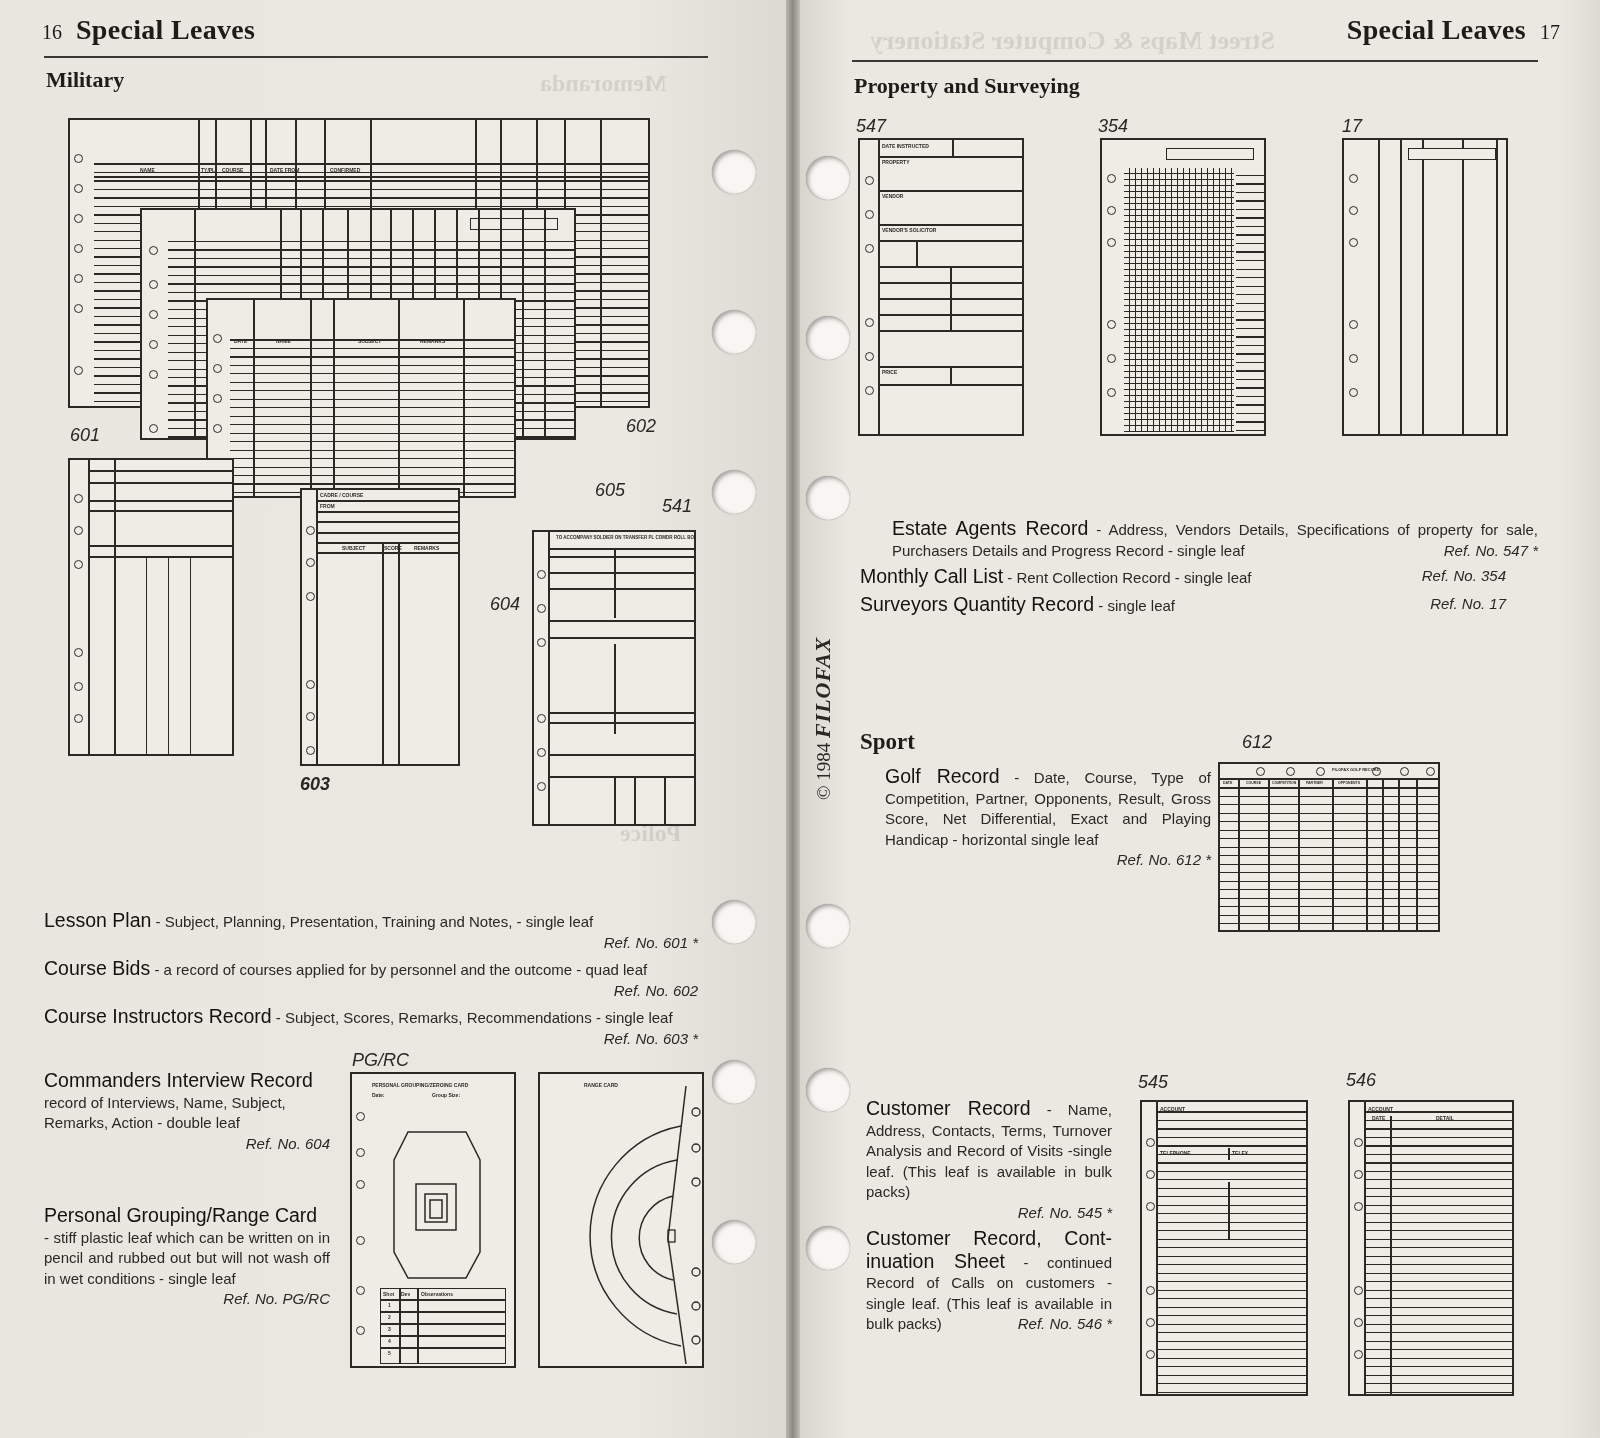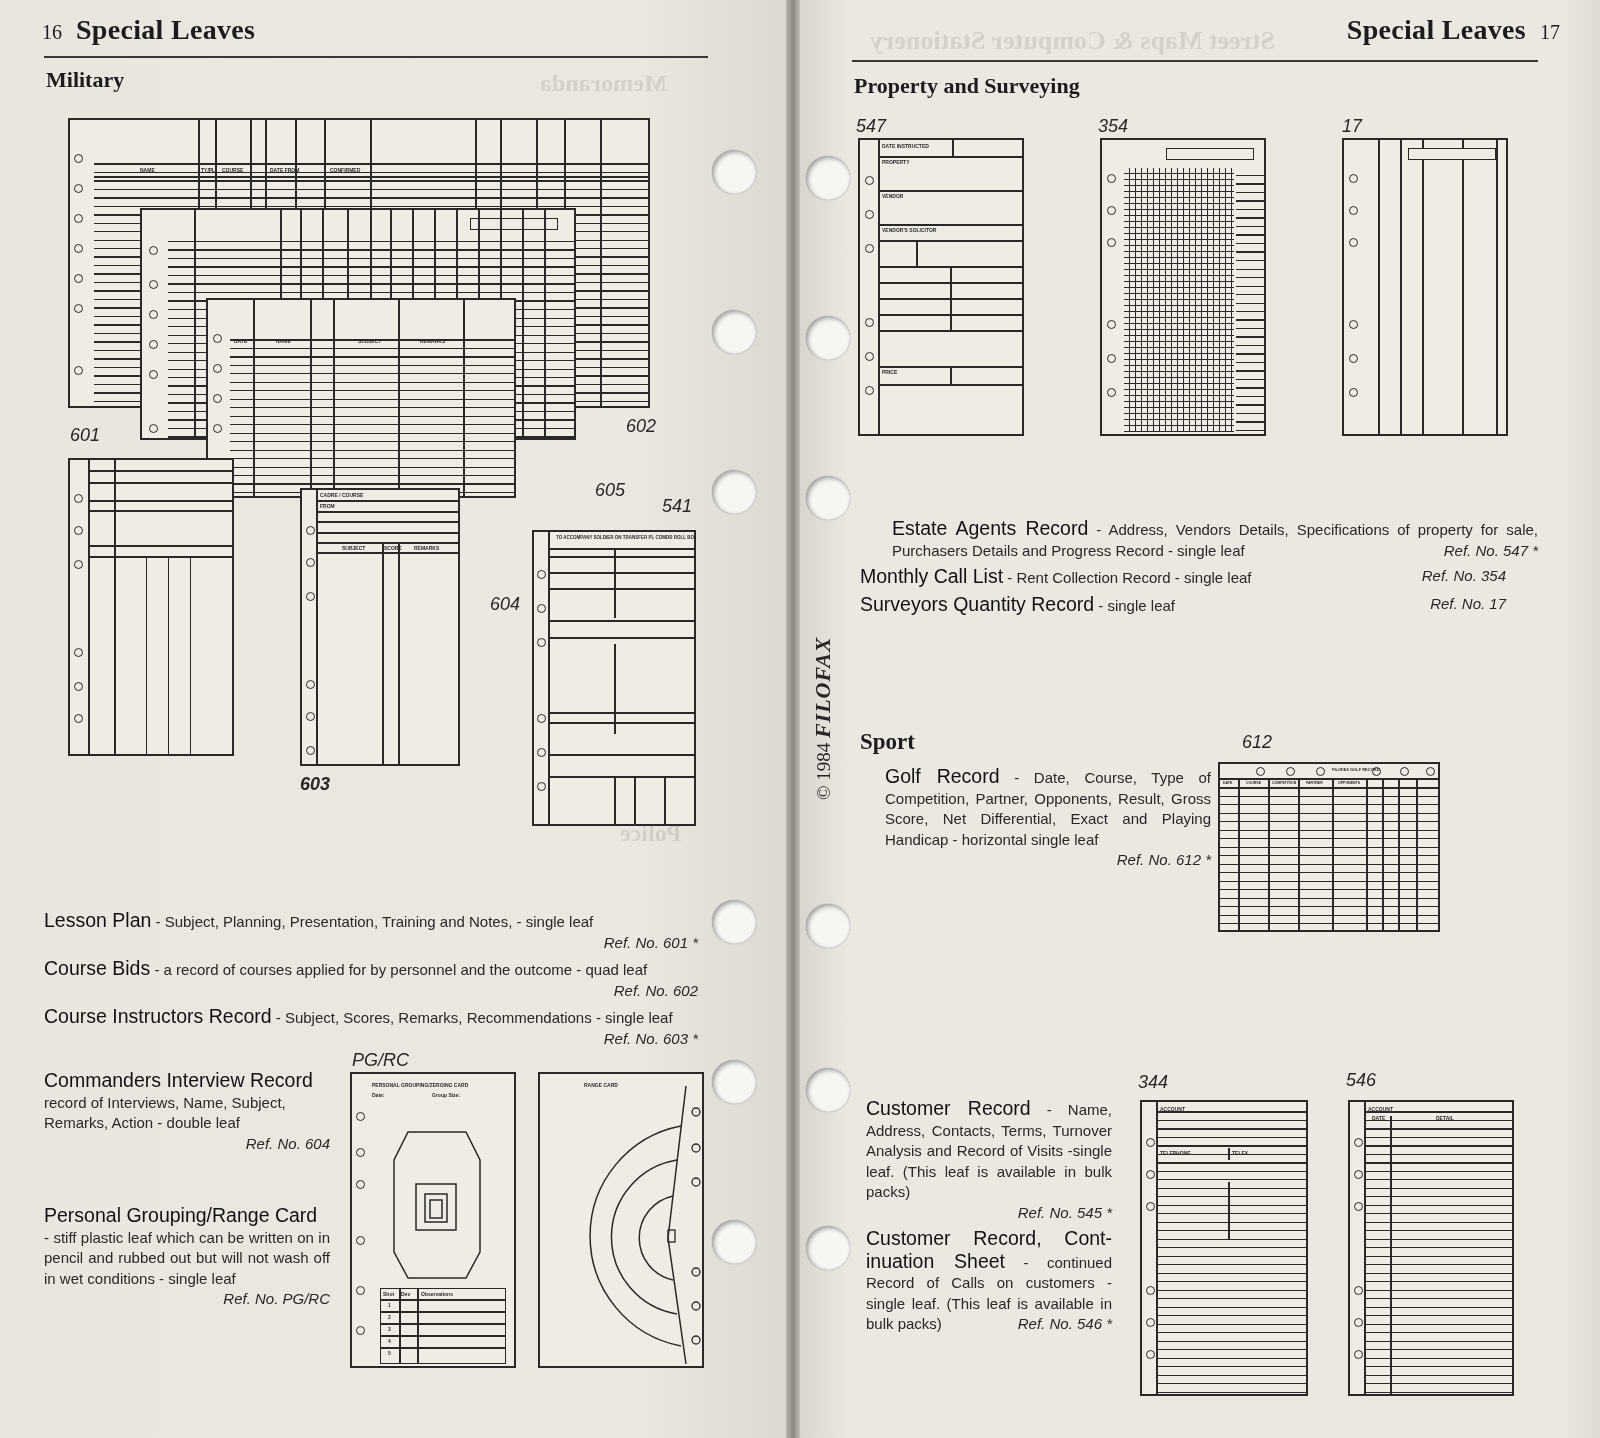--- a/index.html
+++ b/index.html
@@ -386,21 +386,21 @@
     <div style="position:absolute;left:162px;top:14px;bottom:0;width:1.5px;background:#2b2926;"></div>
     <div style="position:absolute;left:178px;top:14px;bottom:0;width:1.5px;background:#2b2926;"></div>
     <div style="position:absolute;left:196px;top:14px;bottom:0;width:1.5px;background:#2b2926;"></div>
     <span class="tiny" style="left:3px;top:17px;font-size:3.5px;">DATE</span>
     <span class="tiny" style="left:26px;top:17px;font-size:3.5px;">COURSE</span>
     <span class="tiny" style="left:52px;top:17px;font-size:3.5px;">COMPETITION</span>
     <span class="tiny" style="left:86px;top:17px;font-size:3.5px;">PARTNER</span>
     <span class="tiny" style="left:118px;top:17px;font-size:3.5px;">OPPONENTS</span>
   </div>
 
-  <div class="refnum" style="left:338px;top:1072px;">344</div>
+  <div class="refnum" style="left:338px;top:1072px;">545</div>
   <div class="refnum" style="left:546px;top:1070px;">546</div>
   <div class="entry just" style="left:66px;top:1098px;width:246px;">
     <span class="t">Customer Record</span><span> - Name, Address, Contacts, Terms, Turnover Analysis and Record of Visits -single leaf. (This leaf is available in bulk packs)</span><br><span class="ref">Ref. No. 545 *</span>
   </div>
   <div class="entry just" style="left:66px;top:1228px;width:246px;">
     <span class="t">Customer Record, Cont-inuation Sheet</span><span> - continued Record of Calls on customers - single leaf. (This leaf is available in bulk packs)</span><span class="ref">Ref. No. 546 *</span>
   </div>
 
   <div class="leaf" style="left:340px;top:1100px;width:168px;height:296px;">
     <div class="ring" style="left:4px;top:36px;"></div>

